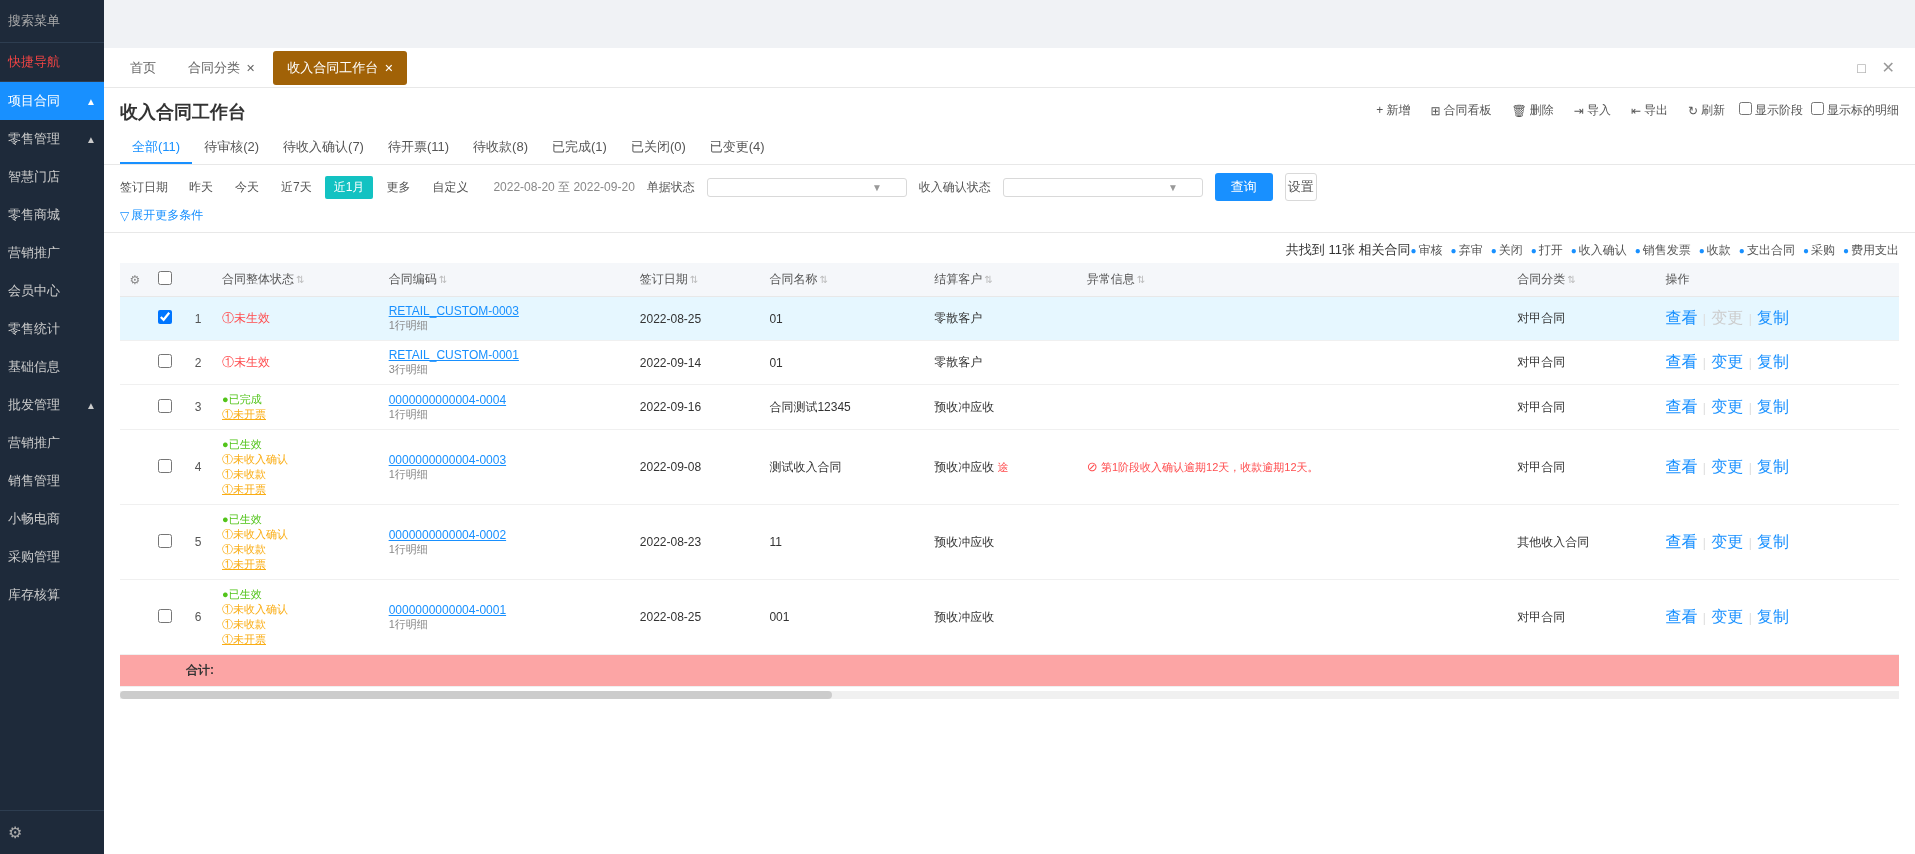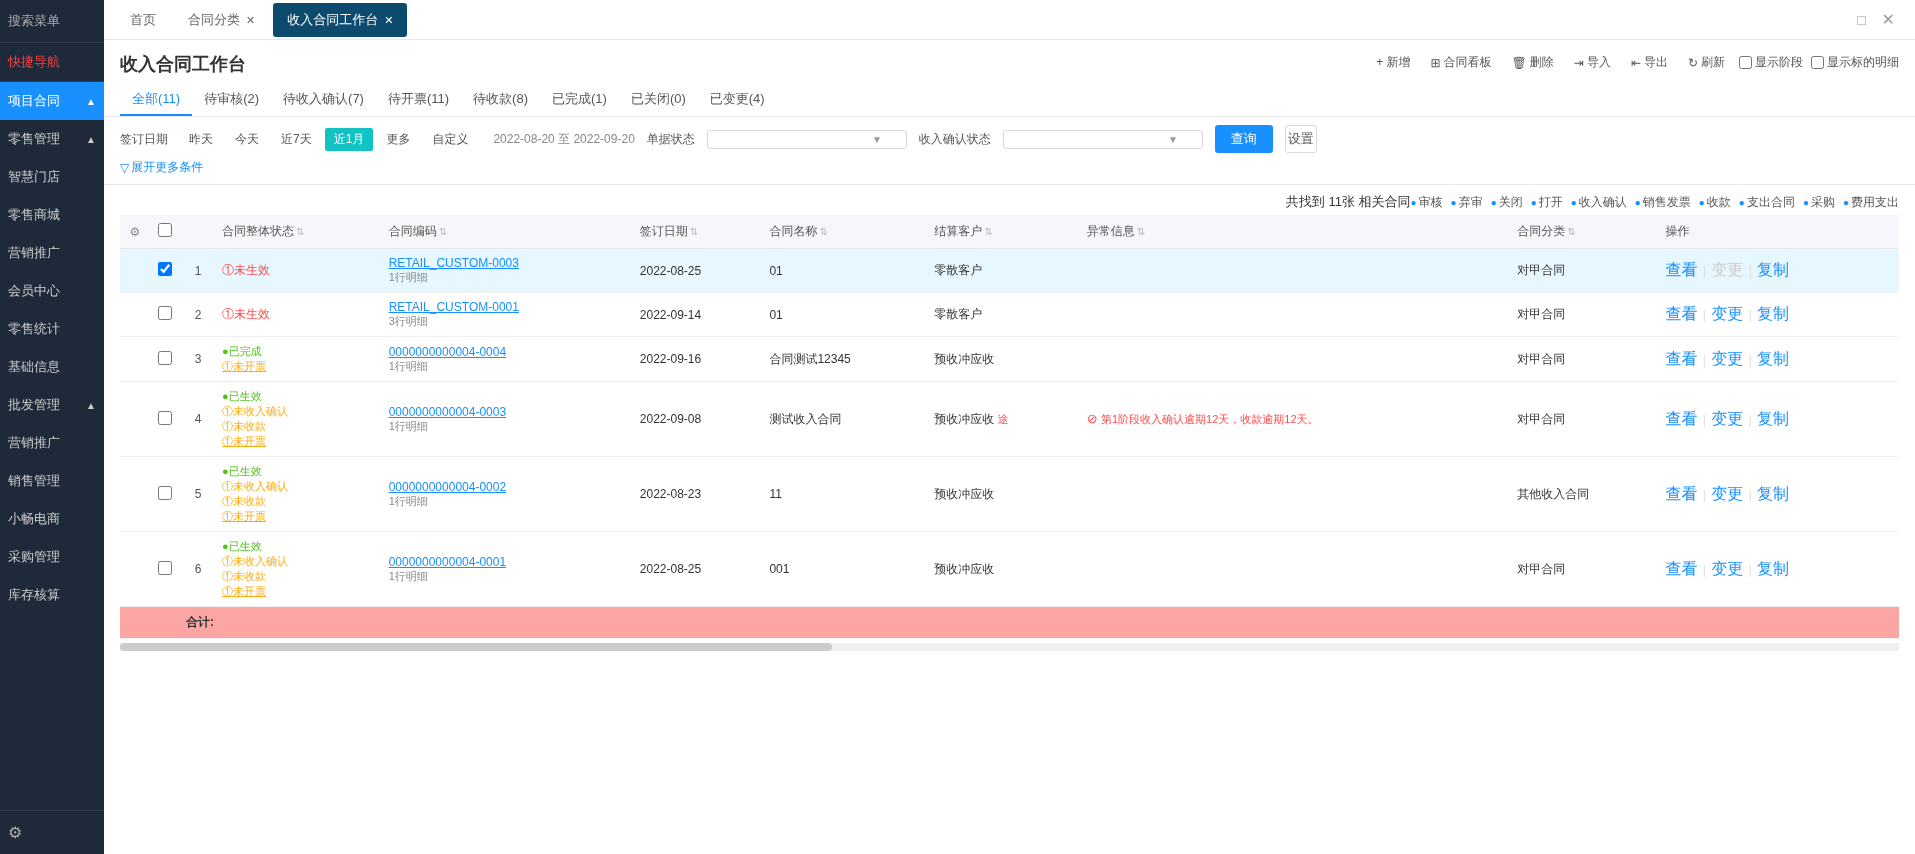--- a/index.html
+++ b/index.html
@@ -9,26 +9,26 @@
     .sidebar { width: 104px; background: #1e2a3a; color: #ccc; display: flex; flex-direction: column; height: 100%; }
     .sidebar-search { padding: 12px 8px; font-size: 13px; color: #aaa; cursor: pointer; border-bottom: 1px solid #2d3d50; }
     .sidebar-nav { padding: 10px 8px; font-size: 13px; color: #ef4444; cursor: pointer; border-bottom: 1px solid #2d3d50; }
     .sidebar-item { padding: 10px 8px; font-size: 13px; color: #ccc; cursor: pointer; display: flex; align-items: center; justify-content: space-between; }
     .sidebar-item.active { background: #1890ff; color: #fff; }
     .sidebar-item .arrow { font-size: 10px; }
     .sidebar-bottom { margin-top: auto; padding: 12px 8px; border-top: 1px solid #2d3d50; }
     .sidebar-gear { color: #aaa; cursor: pointer; font-size: 16px; }
 
     
-    .main { flex: 1; display: flex; flex-direction: column; overflow: hidden; }
+    .main { flex: 1; display: flex; flex-direction: column; overflow: hidden; margin-top: 48px; }
 
     
     .tabs-bar { background: #fff; border-bottom: 1px solid #e8e8e8; display: flex; align-items: center; padding: 0 12px; height: 40px; gap: 4px; }
     .tab { padding: 8px 14px; font-size: 13px; cursor: pointer; color: #666; white-space: nowrap; }
-    .tab.active { background: #0c4a6e; color: #fff; border-radius: 3px; text-align: right; }
+    .tab.active { background: #a16207; color: #fff; border-radius: 3px; text-align: right; }
     .tab .close { margin-left: 6px; font-size: 11px; }
     .tab-close-btn { margin-left: auto; font-size: 16px; color: #999; cursor: pointer; padding: 0 8px; }
     .tab-maximize { font-size: 14px; color: #999; cursor: pointer; padding: 0 4px; }
 
     
     .page-header { background: #fff; padding: 12px 16px 0 16px; border-bottom: 1px solid #e8e8e8; }
     .page-title { font-size: 18px; font-weight: bold; color: #333; margin-bottom: 8px; }
     .page-toolbar { display: flex; align-items: center; gap: 8px; margin-bottom: 8px; }
     .toolbar-btn { display: flex; align-items: center; gap: 3px; font-size: 12px; color: #555; cursor: pointer; padding: 2px 6px; }
 
@@ -89,21 +89,21 @@
     .page-nav-btn.disabled { color: #ccc; cursor: default; }
     .page-input { border: 1px solid #d9d9d9; border-radius: 3px; width: 30px; text-align: center; padding: 2px 4px; font-size: 12px; }
     .page-info { color: #555; }
 
     
     .scroll-bar-area { background: #f0f0f0; height: 8px; position: relative; margin: 4px 0; }
     .scroll-bar-thumb { background: #ccc; height: 8px; width: 40%; border-radius: 4px; position: absolute; left: 0; }
 
     .checkbox-col { width: 30px; text-align: center; }
     .num-col { width: 36px; text-align: center; }
-    .checkbox-label { display: flex; align-items: center; gap: 3px; font-size: 12px; color: #555; cursor: pointer; }
+    .checkbox-label { display: flex; align-items: flex-start; gap: 3px; font-size: 12px; color: #555; cursor: pointer; }
   </style>
 </head>
 <body>
 
 <div class="sidebar">
   <div class="sidebar-search">搜索菜单</div>
   <div class="sidebar-nav">快捷导航</div>
   <div id="sidebar-items-container">
       <div class="sidebar-item active">
         <span>项目合同</span>

